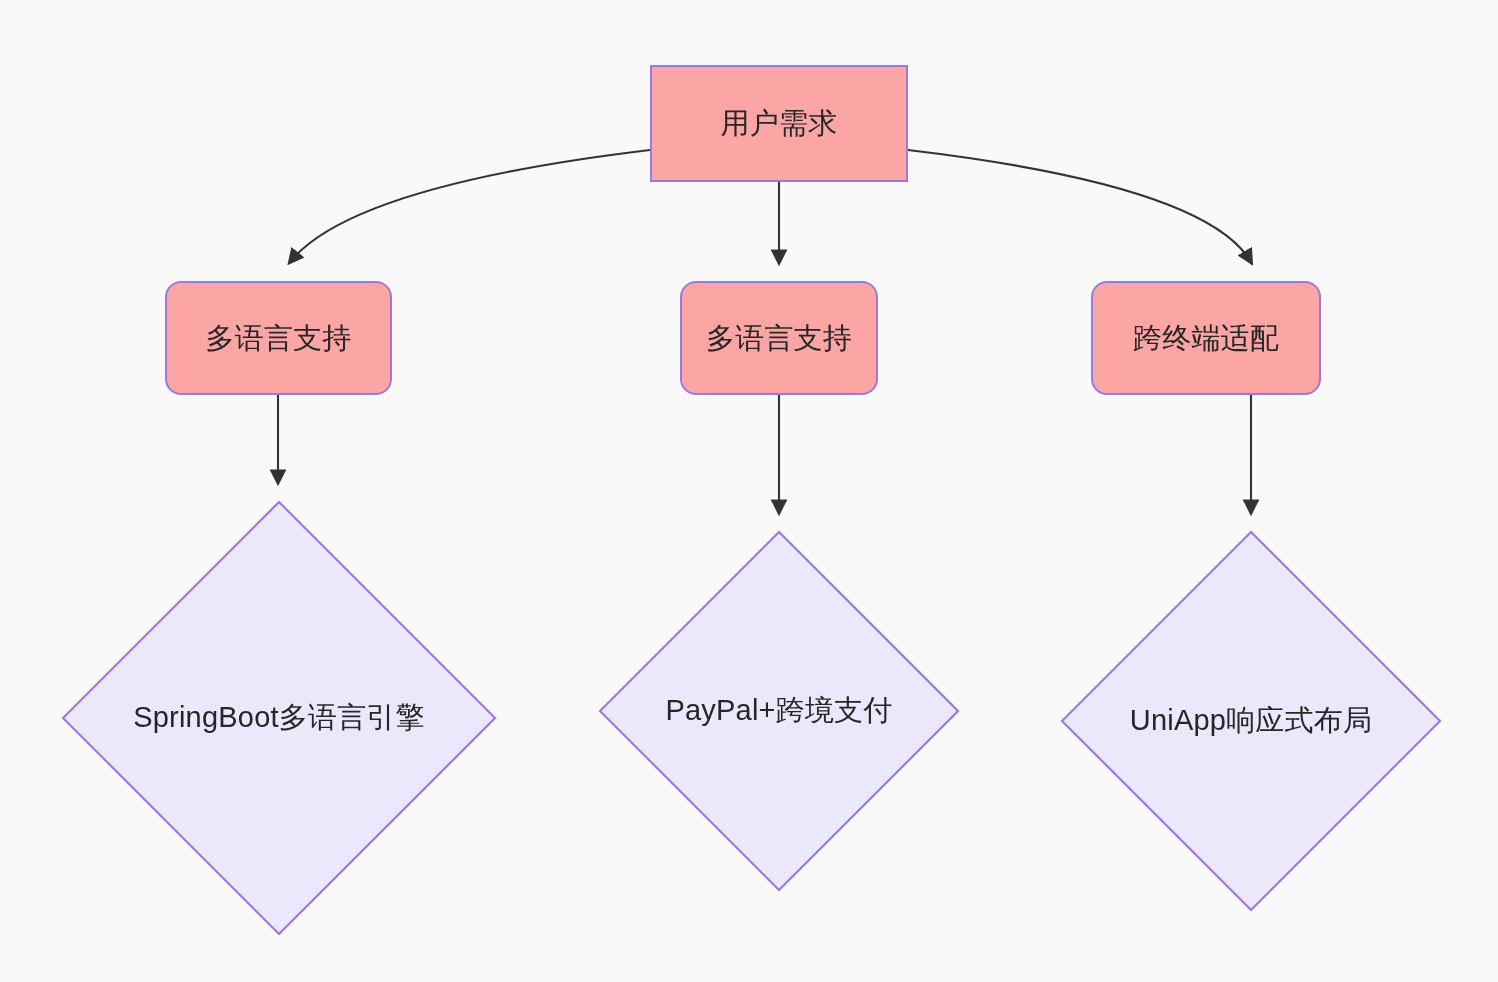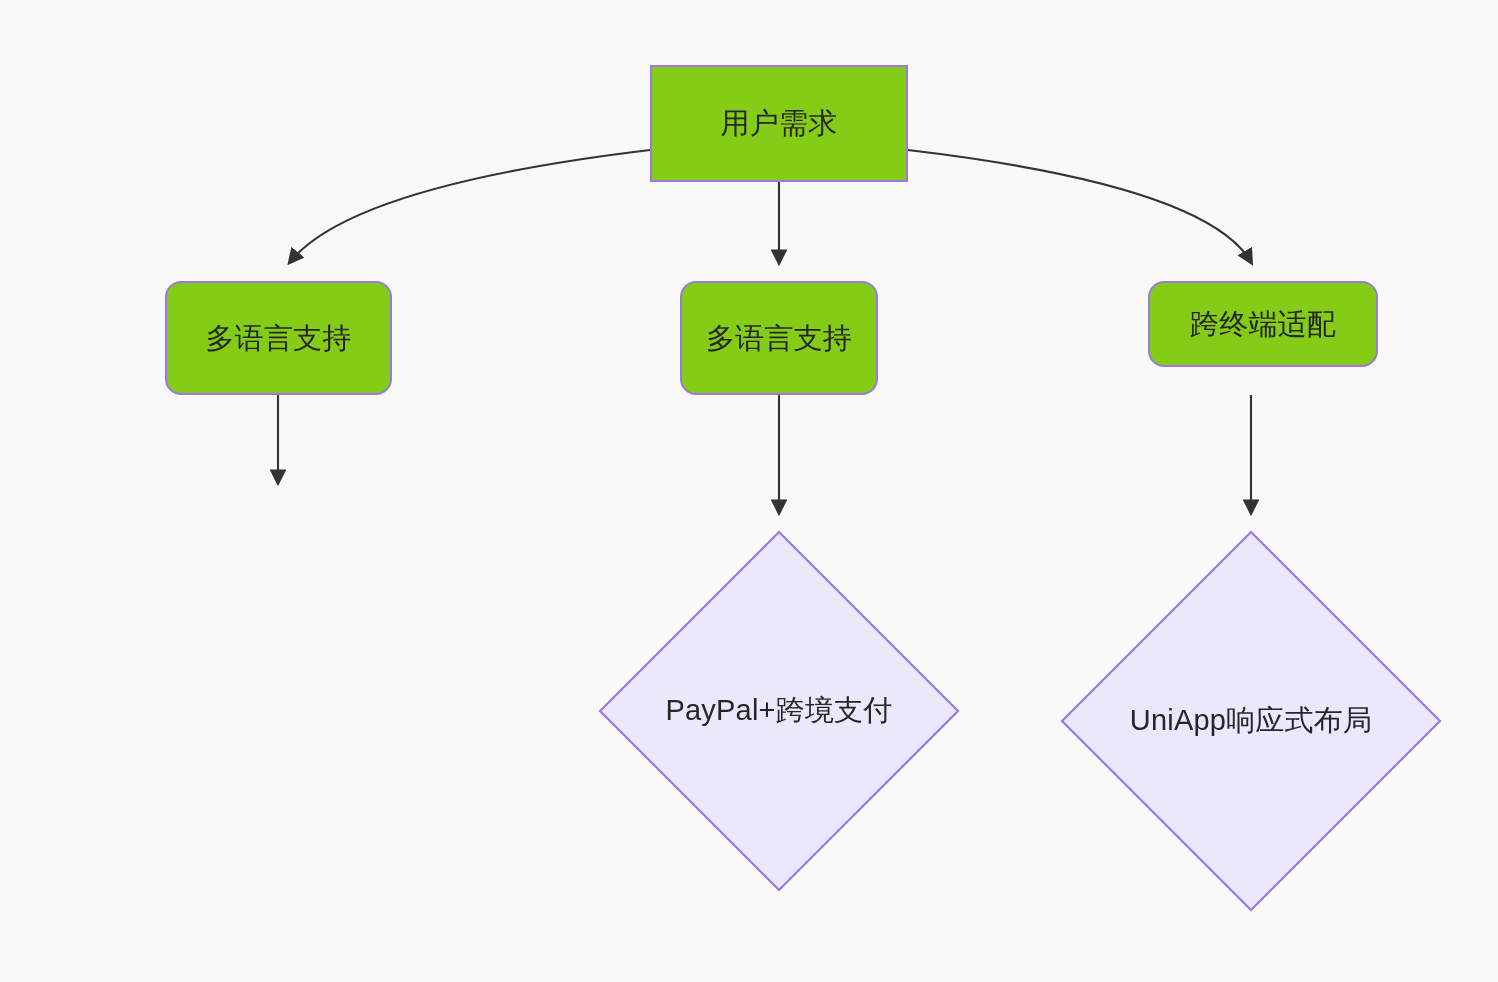--- a/index.html
+++ b/index.html
@@ -28,21 +28,21 @@
     pointer-events: none;
   }
   .node {
     position: absolute;
     box-sizing: border-box;
     display: flex;
     align-items: center;
     justify-content: center;
     text-align: center;
     color: #262626;
-    background: #84cc16;
+    background: #fca5a5;
     border: 2px solid #9a79e0;
   }
   .node-rect {
     border-radius: 0;
   }
   .node-round {
     border-radius: 16px;
   }
   .node-label {
     font-size: 29px;
@@ -65,24 +65,24 @@
     width: 227px;
     height: 114px;
   }
   #node-payment {
     left: 680px;
     top: 281px;
     width: 198px;
     height: 114px;
   }
   #node-multiterm {
-    left: 1148px;
+    left: 1091px;
     top: 281px;
     width: 230px;
-    height: 86px;
+    height: 114px;
   }
   
   .diamond-wrap {
     position: absolute;
   }
   .diamond-svg {
     position: absolute;
     left: 0;
     top: 0;
     overflow: visible;
@@ -154,20 +154,26 @@
   </div>
 
   <div id="node-payment" class="node node-round">
     <span class="node-label">多语言支持</span>
   </div>
 
   <div id="node-multiterm" class="node node-round">
     <span class="node-label">跨终端适配</span>
   </div>
 
+  <div id="diamond-springboot" class="diamond-wrap">
+    <svg class="diamond-svg" width="436" height="436" viewBox="0 0 436 436" xmlns="http://www.w3.org/2000/svg">
+      <polygon points="218,2 434,218 218,434 2,218" fill="#ebe8fc" stroke="#9a79e0" stroke-width="2.2"></polygon>
+    </svg>
+    <div class="diamond-label">SpringBoot多语言引擎</div>
+  </div>
 
   <div id="diamond-paypal" class="diamond-wrap">
     <svg class="diamond-svg" width="362" height="362" viewBox="0 0 362 362" xmlns="http://www.w3.org/2000/svg">
       <polygon points="181,2 360,181 181,360 2,181" fill="#ebe8fc" stroke="#9a79e0" stroke-width="2.2"></polygon>
     </svg>
     <div class="diamond-label">PayPal+跨境支付</div>
   </div>
 
   <div id="diamond-uniapp" class="diamond-wrap">
     <svg class="diamond-svg" width="382" height="382" viewBox="0 0 382 382" xmlns="http://www.w3.org/2000/svg">

